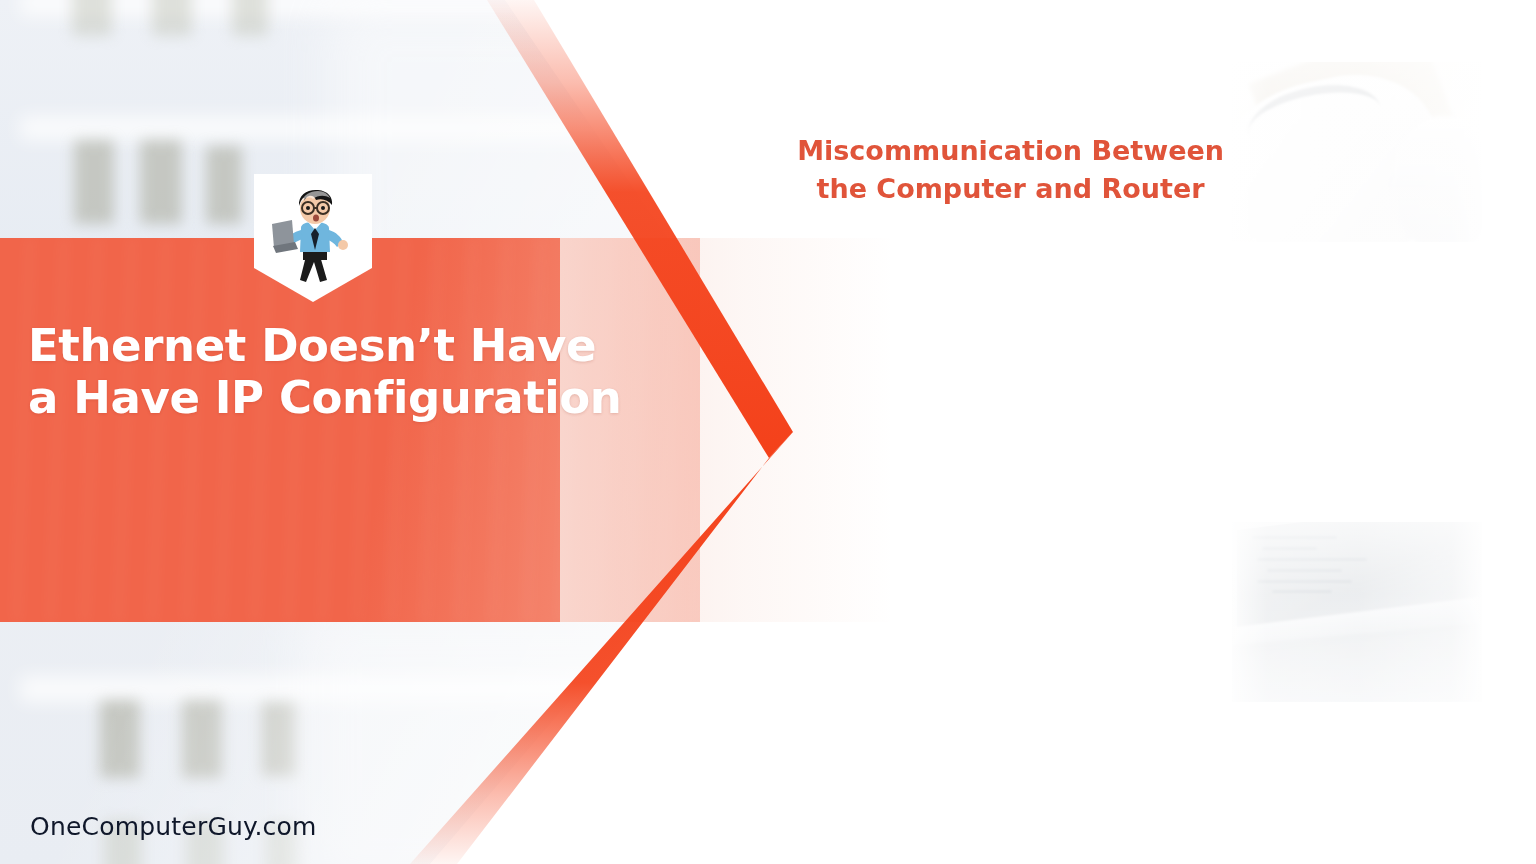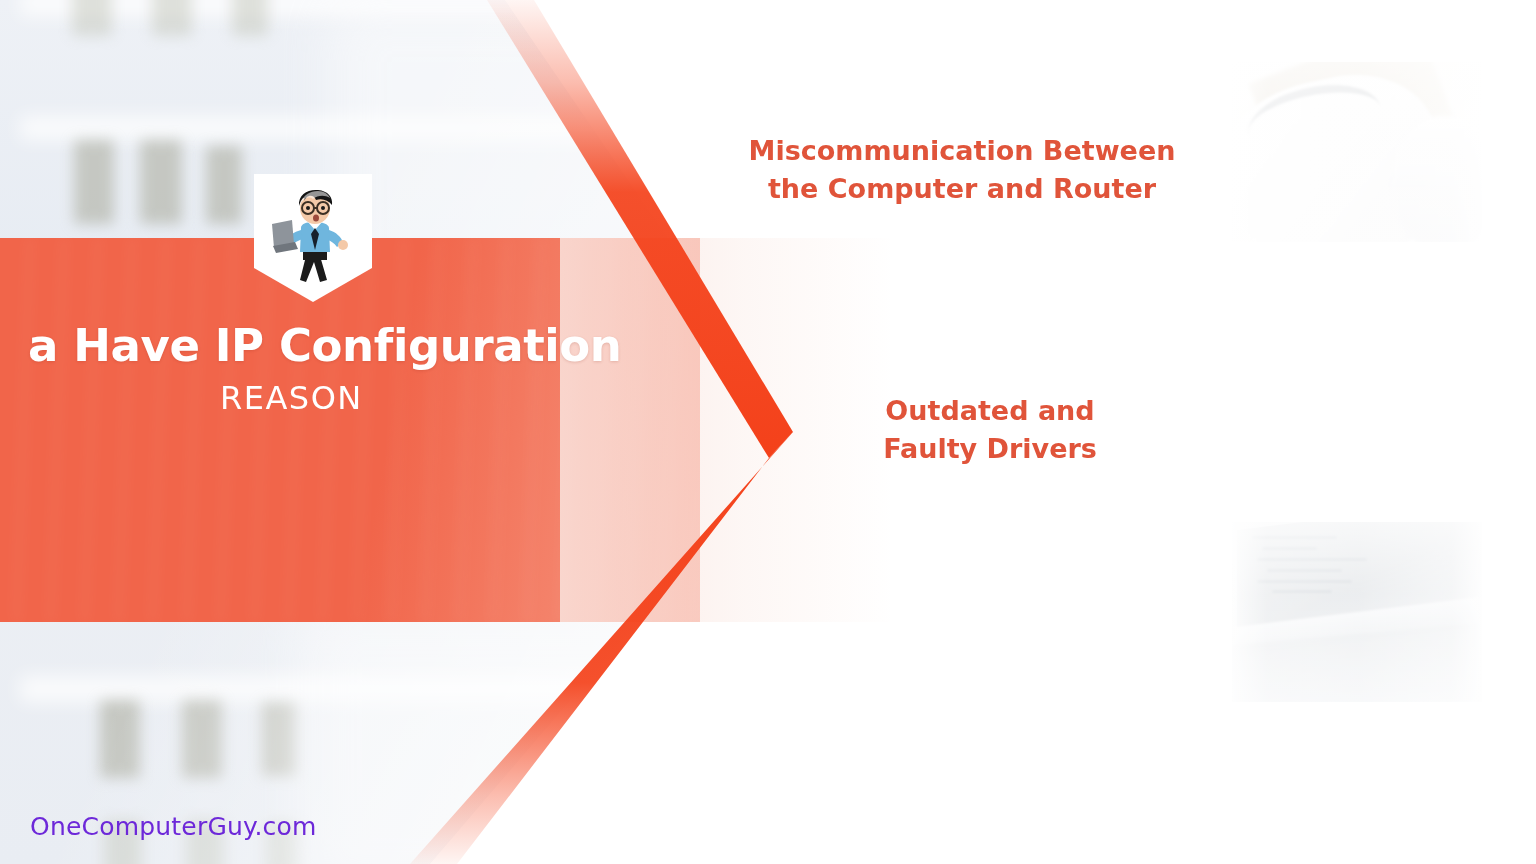--- a/index.html
+++ b/index.html
@@ -132,21 +132,21 @@
     color:#ffffff;
   }
 
   
   .watermark{
     position:absolute;
     left:30px; top:812px;
     font-family:"DejaVu Sans", sans-serif;
     font-size:25px;
     font-weight:400;
-    color:#6d28d9;
+    color:#0f172a;
     letter-spacing:.2px;
   }
 
   
   .item {
     position:absolute;
     display:flex;
     align-items:center;
   }
   .item-label{
@@ -354,43 +354,39 @@
       <line x1="44" y1="14" x2="47" y2="14" stroke="#3b2f24" stroke-width="2"></line>
 
       <circle cx="38" cy="14" r="2" fill="#1b1b1b"></circle>
       <circle cx="53" cy="14" r="2" fill="#1b1b1b"></circle>
 
       <ellipse cx="46" cy="24" rx="3" ry="3.5" fill="#9c4a3c"></ellipse>
     </g>
   </svg>
 
   <div class="title-block">
+    <div class="title-main">Ethernet Doesn’t Have</div>
     <div class="title-main">a Have IP Configuration</div>
-    <div class="title-sub">REASON</div>
   </div>
 
   <div class="watermark">OneComputerGuy.com</div>
 
-  <div class="item" style="left:732px; top:128px; width:460px; height:84px; justify-content:center;">
+  <div class="item" style="left:764px; top:128px; width:460px; height:84px; justify-content:flex-end;">
     <div class="item-label">Miscommunication Between
 the Computer and Router</div>
   </div>
   <div class="item-thumb thumb1" style="left:1232px; top:62px;">
     <div class="wood"></div>
     <div class="router"></div>
     <div class="antenna"></div>
     <div class="shade"></div>
     <div class="thumb-fade"></div>
     <div class="thumb-fade2"></div>
   </div>
 
-  <div class="item" style="left:840px; top:388px; width:300px; height:84px; justify-content:center;">
-    <div class="item-label">Outdated and
-Faulty Drivers</div>
-  </div>
   <div class="item-thumb thumb2" style="left:1232px; top:342px;">
     <div class="screen"></div>
     <div class="code" style="left:8%;  top:8%;  width:34%;"></div>
     <div class="code" style="left:12%; top:14%; width:22%;"></div>
     <div class="code" style="left:10%; top:20%; width:44%;"></div>
     <div class="code" style="left:14%; top:26%; width:30%;"></div>
     <div class="code" style="left:10%; top:32%; width:38%;"></div>
     <div class="code" style="left:16%; top:38%; width:24%;"></div>
     <div class="base"></div>
     <div class="under"></div>

